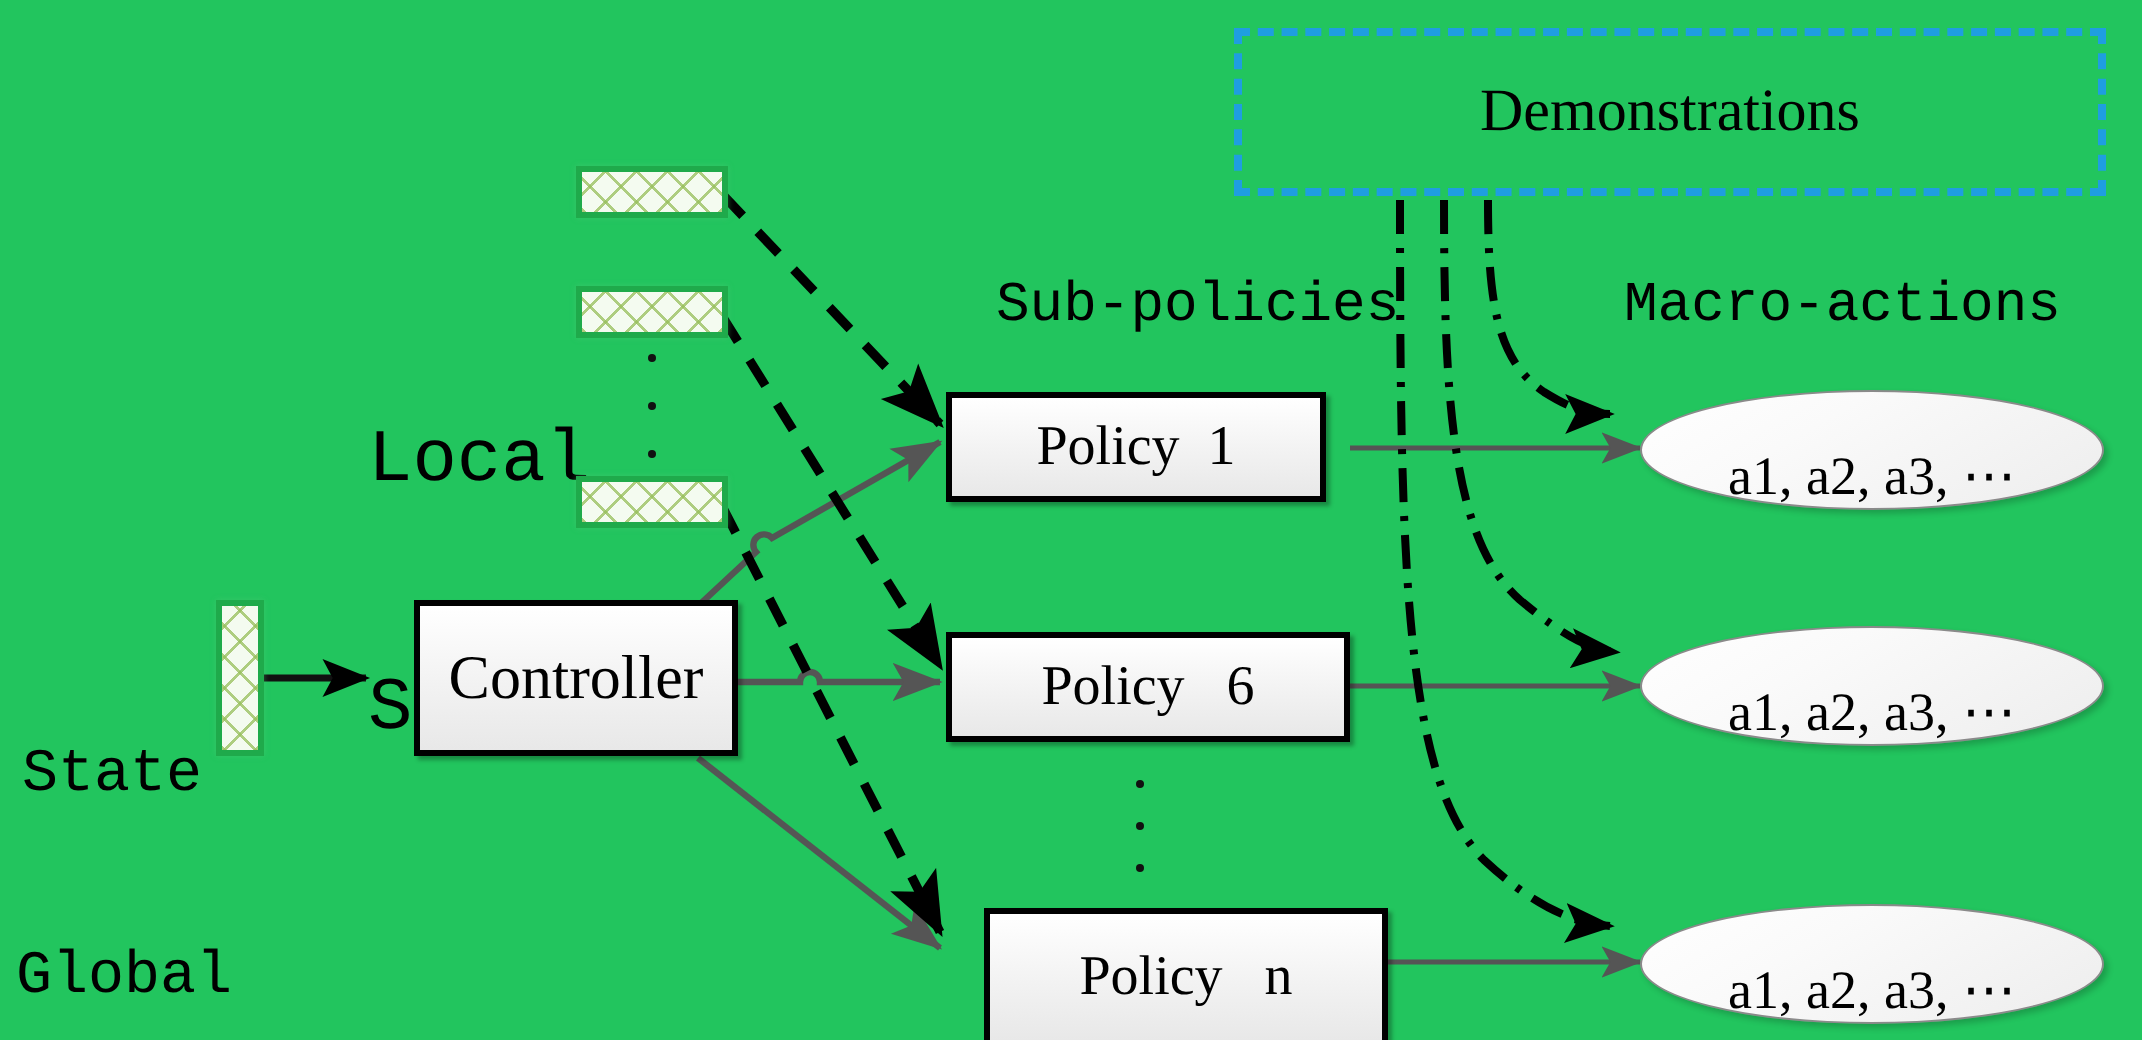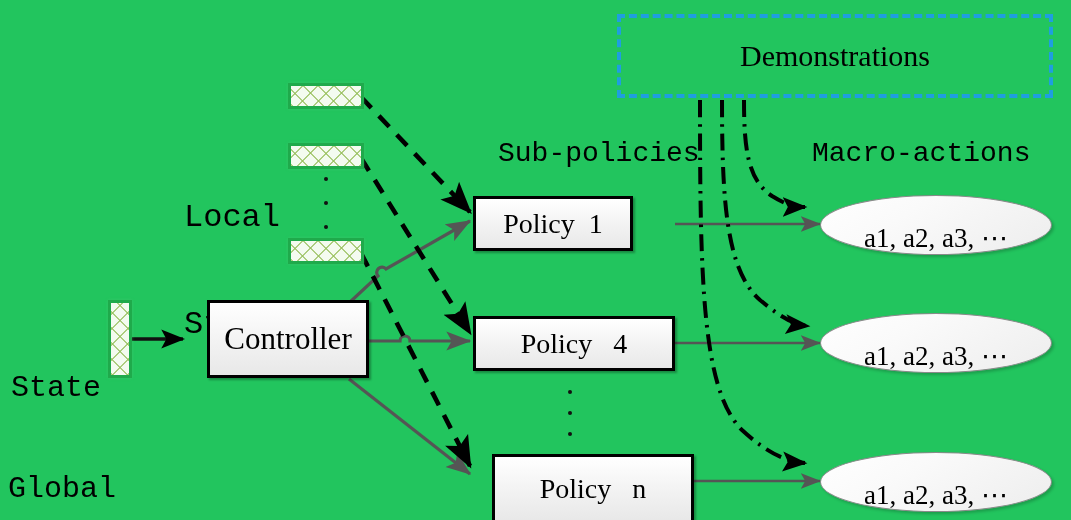--- a/index.html
+++ b/index.html
@@ -167,21 +167,21 @@
 
     <g>
       <path d="M700,100 C700,280 702,390 742,430 C770,456 790,462 805,463" fill="none" stroke="#000000" stroke-width="4" stroke-dasharray="17,7,2.5,7" marker-end="url(#arrBlackSm)"></path>
     </g>
   </svg>
 
   <div class="demobox" style="left:617px; top:14px; width:436px; height:84px; font-size:30px;">
     <span>Demonstrations</span>
   </div>
 
-  <div class="lbl lbl-2line" style="left:184px; top:128px; width:92px; font-size:32px;">
+  <div class="lbl lbl-2line" style="left:184px; top:128px; width:92px; font-size:37px;">
     <div>Local</div>
     <div>States</div>
   </div>
 
   <div class="statetile" style="left:288px; top:83px; width:76px; height:26px;"></div>
   <div class="statetile" style="left:288px; top:143px; width:76px; height:26px;"></div>
   <div class="statetile" style="left:288px; top:238px; width:76px; height:26px;"></div>
 
   <div class="vdots" style="left:323px; top:177px; width:6px; height:52px;">
     <i></i>
@@ -197,26 +197,26 @@
   <div class="statetile" style="left:108px; top:300px; width:24px; height:78px;"></div>
 
   <div class="boxnode" style="left:186px; top:300px; width:162px; height:78px; font-size:31px;margin-left:21px;">
     <span>Controller</span>
   </div>
 
   <div class="lbl" style="left:498px; top:138px; font-size:28px;">Sub-policies</div>
 
   <div class="lbl" style="left:812px; top:138px; font-size:28px;">Macro-actions</div>
 
-  <div class="boxnode" style="left:473px; top:196px; width:160px; height:55px; font-size:28px;">
+  <div class="boxnode" style="left:473px; top:196px; width:190px; height:55px; font-size:28px;">
     <span>Policy  1</span>
   </div>
 
   <div class="boxnode" style="left:473px; top:316px; width:202px; height:55px; font-size:28px;">
-    <span>Policy   4</span>
+    <span>Policy   6</span>
   </div>
 
   <div class="boxnode" style="left:473px; top:454px; width:202px; height:69px; font-size:28px;margin-left:19px;">
     <span>Policy   n</span>
   </div>
 
   <div class="vdots" style="left:567px; top:390px; width:6px; height:46px;">
     <i></i>
     <i></i>
     <i></i>

